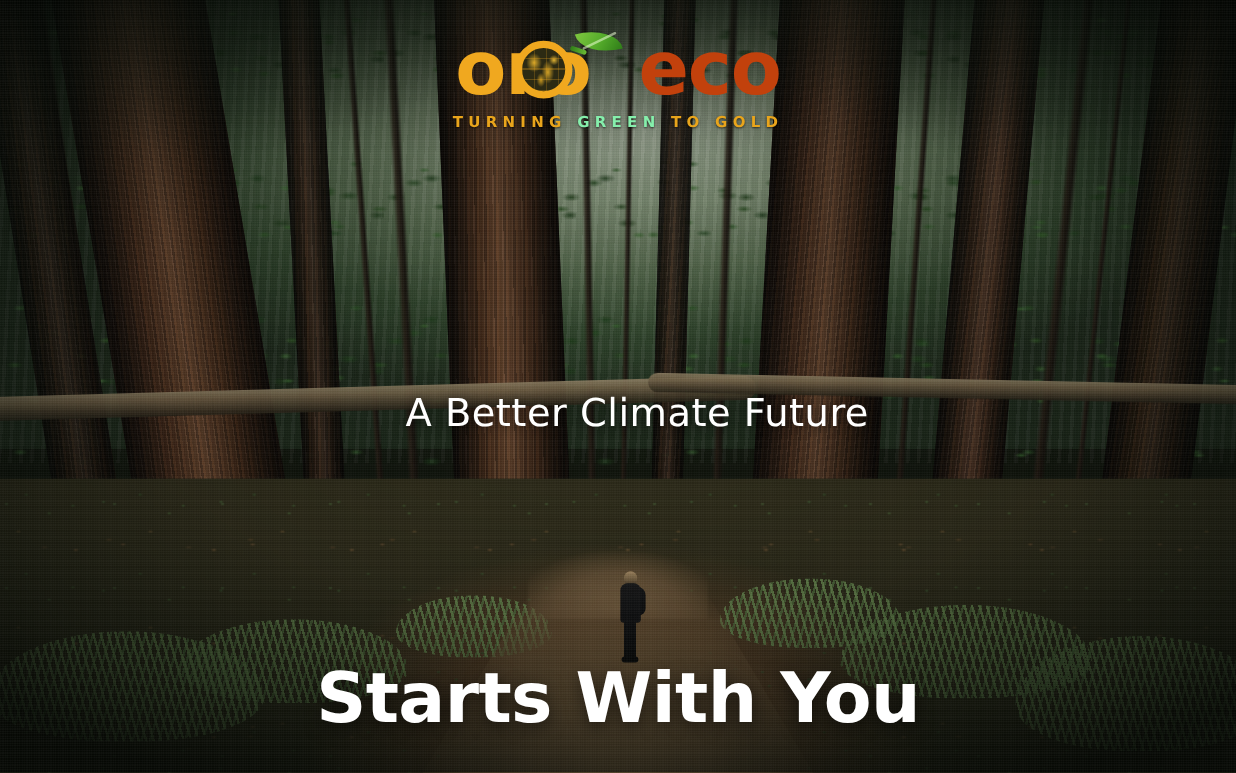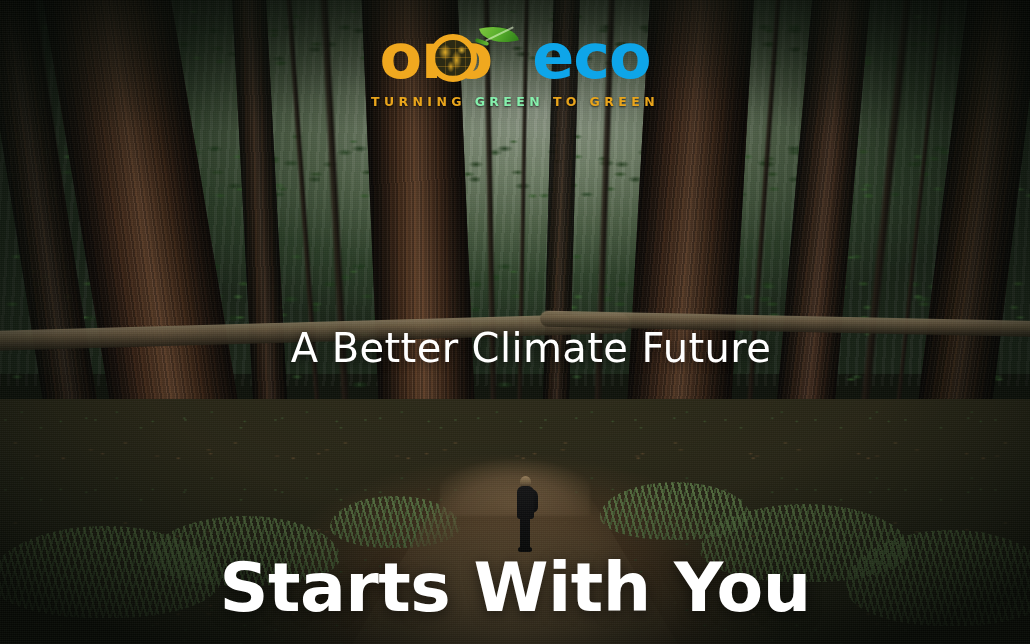--- a/index.html
+++ b/index.html
@@ -264,21 +264,21 @@
     position:relative;
     display:flex; align-items:baseline;
     font-family:"DejaVu Sans", sans-serif;
     font-weight:700;
     font-size:62px;
     line-height:1;
     letter-spacing:-1px;
     white-space:nowrap;
   }
   .logo-oro  { color:#f0a81f; }
-  .logo-eco  { color:#0ea5e9; margin-left:40px; }
+  .logo-eco  { color:#c2410c; margin-left:40px; }
   
   .globe {
     position:absolute; left:50px; top:8px;
     width:48px; height:48px; border-radius:50%;
     border:6px solid #f0a81f;
     background:#2c2a13;
     overflow:hidden;
   }
   .globe .land {
     position:absolute; inset:0;
@@ -334,33 +334,33 @@
   .tag-green { color:#86efac; }
 
   
   .headline-top {
     position:absolute; left:0; right:0; top:325px;
     text-align:center;
     z-index:6;
     color:#ffffff;
     font-family:"DejaVu Sans", sans-serif;
     font-weight:400;
-    font-size:40px;
+    font-size:32px;
     letter-spacing:.4px;
     text-shadow:0 2px 10px rgba(0,0,0,.55);
     padding-left:32px;
   }
   .headline-bottom {
     position:absolute; left:0; right:0; top:548px;
     text-align:center;
     z-index:6;
     color:#ffffff;
     font-family:"DejaVu Sans", sans-serif;
     font-weight:700;
-    font-size:68px;
+    font-size:58px;
     letter-spacing:-0.5px;
     text-shadow:0 3px 14px rgba(0,0,0,.5);
   }
 </style>
 </head>
 <body>
 
 <div class="hero">
 
   <div class="photo">
@@ -447,20 +447,20 @@
       <span class="leaf">
         <i class="stem"></i>
           <i class="blade"></i>
           <i class="vein"></i>
       </span>
     </div>
 
     <div class="logo-tagline">
       <span class="tag-gold">TURNING</span>
        <span class="tag-green">GREEN</span>
-       <span class="tag-gold">TO GREEN</span>
+       <span class="tag-gold">TO GOLD</span>
     </div>
   </div>
 
   <div class="headline-top">A Better Climate Future</div>
   <div class="headline-bottom">Starts With You</div>
 
 </div>
 
 </body></html>

